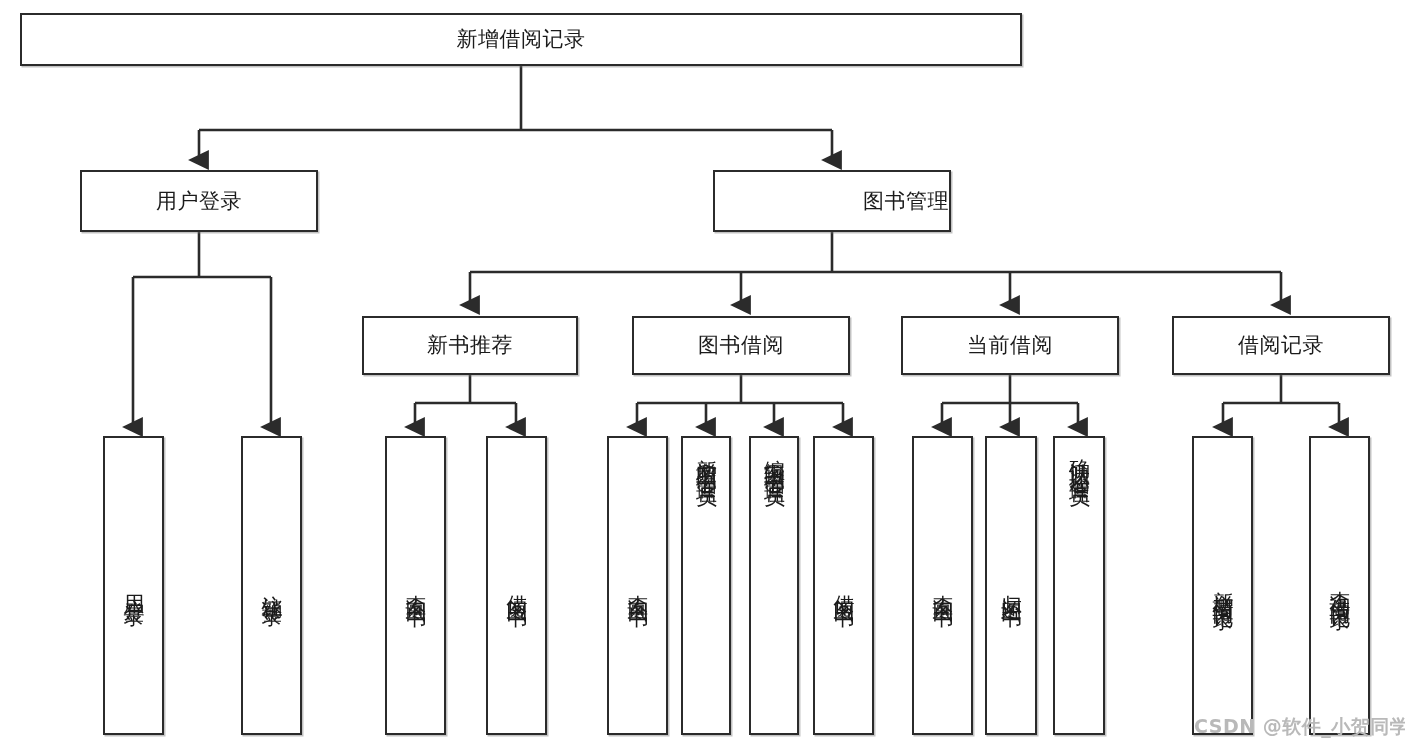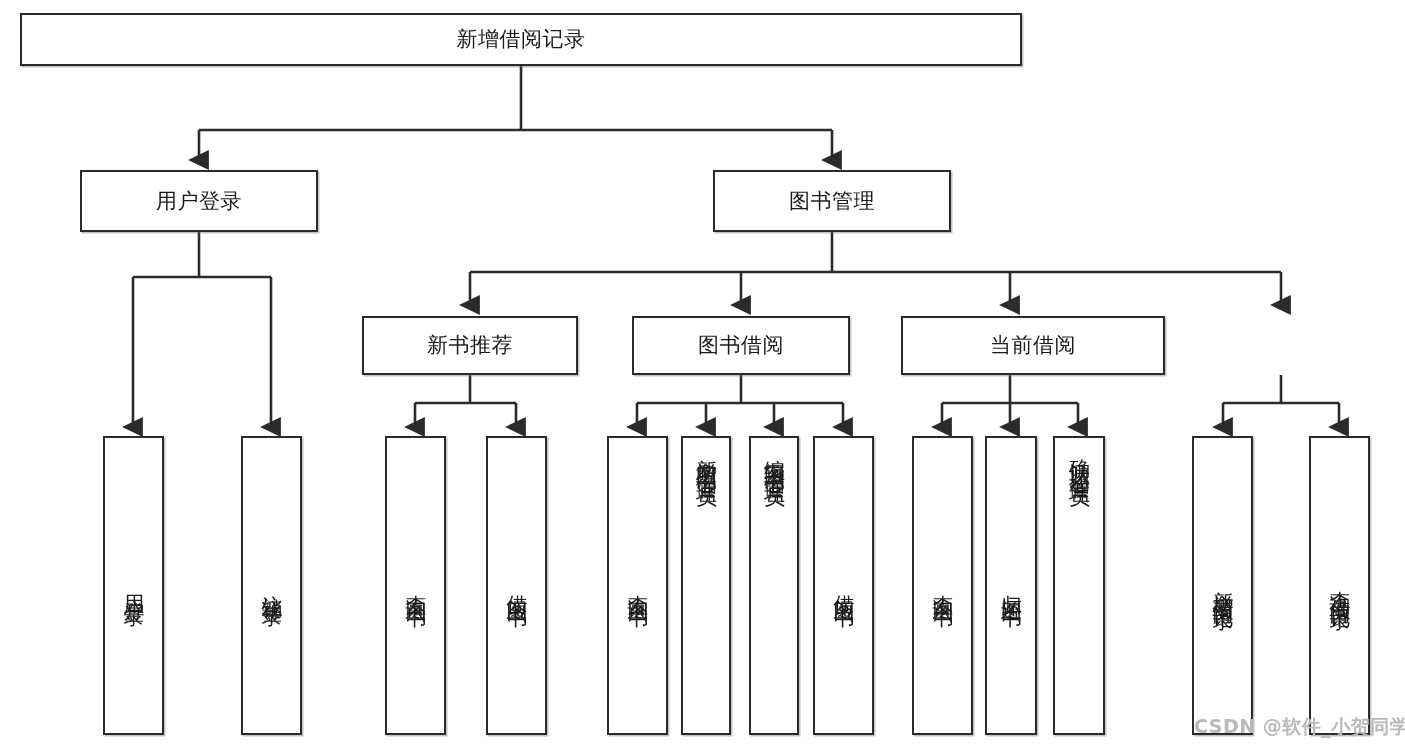--- a/index.html
+++ b/index.html
@@ -120,32 +120,35 @@
     </g>
   </svg>
 
   <div class="node-box" style="left:20px; top:13px; width:1002px; height:53px;">
     <span class="node-label">新增借阅记录</span>
   </div>
 
   <div class="node-box" style="left:80px; top:170px; width:238px; height:62px;">
     <span class="node-label">用户登录</span>
   </div>
-  <div class="node-box" style="left:713px; top:170px; width:238px; height:62px;">
+  <div class="node-box" style="left:713px; top:170px; width:238px; height:62px;justify-content:flex-end;">
     <span class="node-label">图书管理</span>
   </div>
 
   <div class="node-box" style="left:362px; top:316px; width:216px; height:59px;">
     <span class="node-label">新书推荐</span>
   </div>
   <div class="node-box" style="left:632px; top:316px; width:218px; height:59px;">
     <span class="node-label">图书借阅</span>
   </div>
-  <div class="node-box" style="left:901px; top:316px; width:264px; height:59px;">
+  <div class="node-box" style="left:901px; top:316px; width:218px; height:59px;">
     <span class="node-label">当前借阅</span>
+  </div>
+  <div class="node-box" style="left:1172px; top:316px; width:218px; height:59px;">
+    <span class="node-label">借阅记录</span>
   </div>
 
   <div class="node-box vertical" style="left:103px; top:436px; width:61px; height:299px;">
     <span class="node-label">用户登录</span>
   </div>
   <div class="node-box vertical" style="left:241px; top:436px; width:61px; height:299px;">
     <span class="node-label">注销登录</span>
   </div>
 
   <div class="node-box vertical" style="left:385px; top:436px; width:61px; height:299px;">

